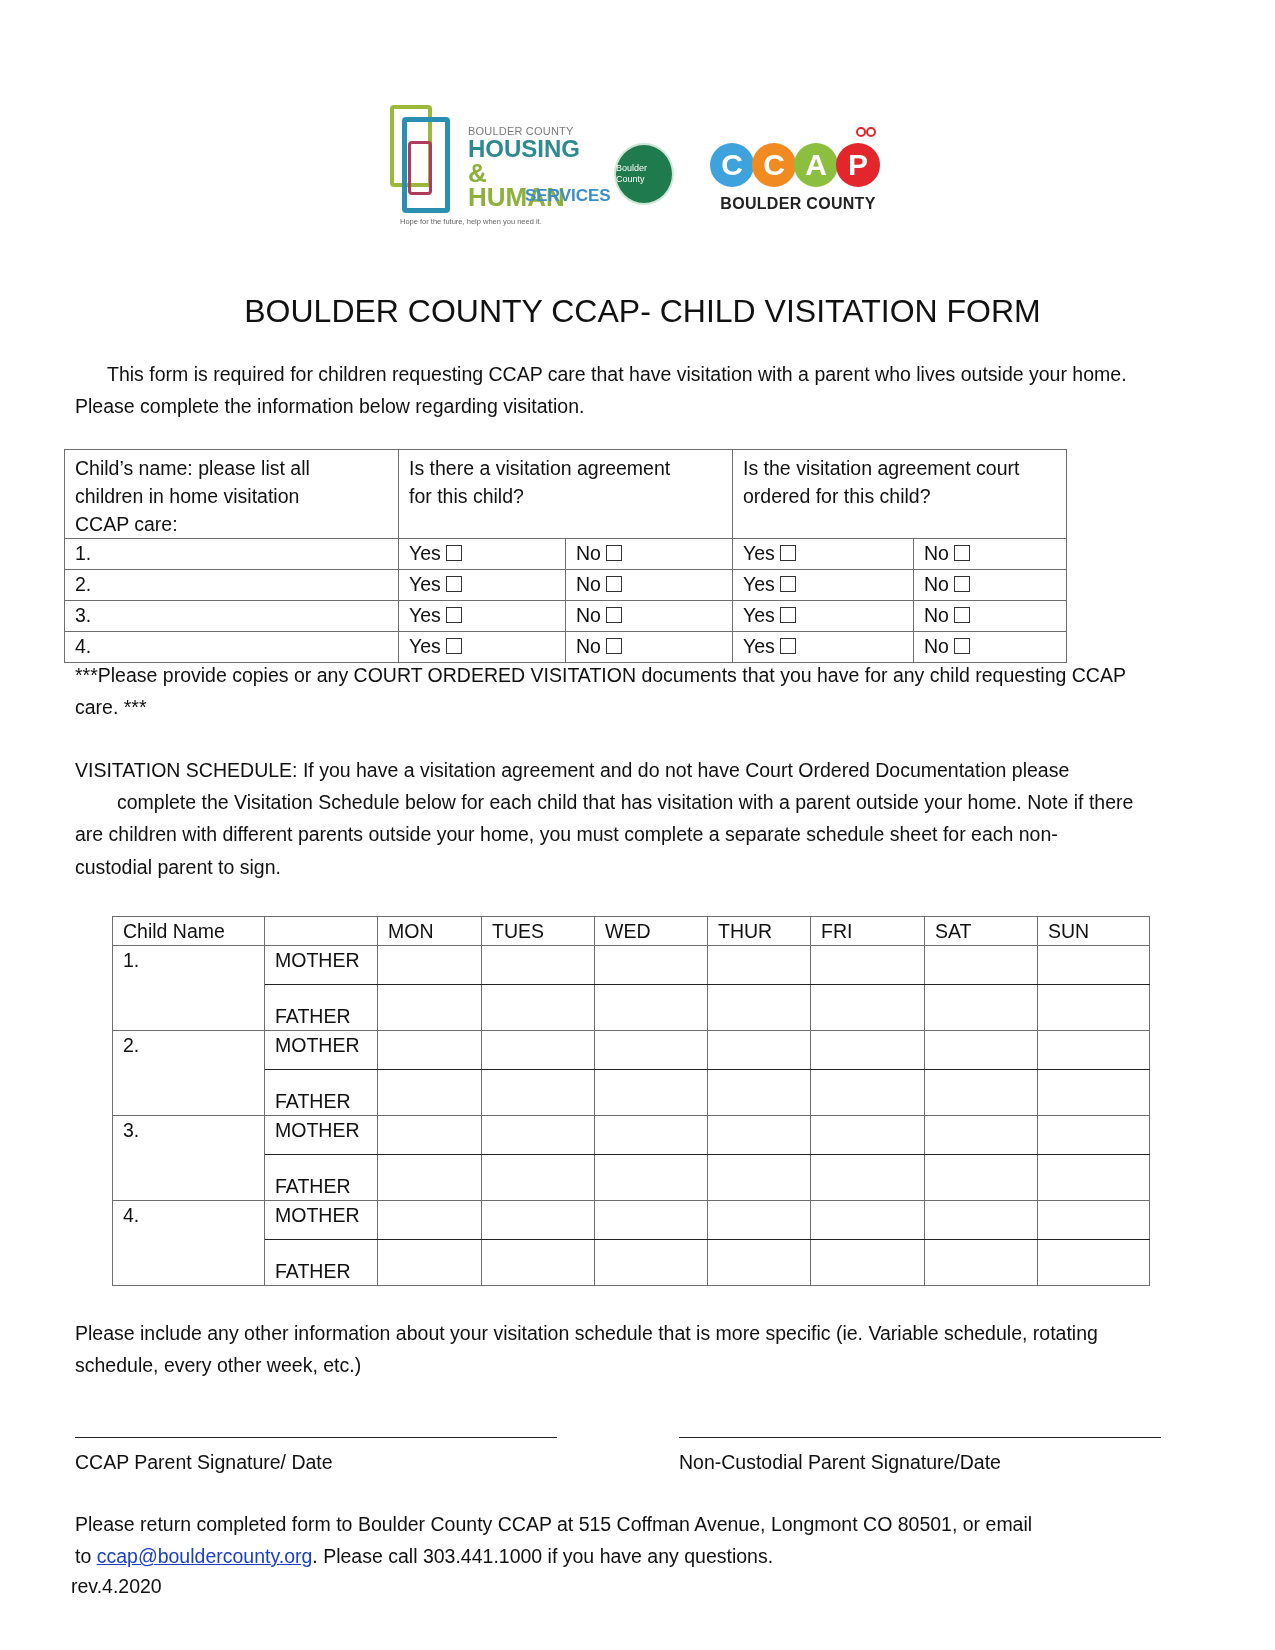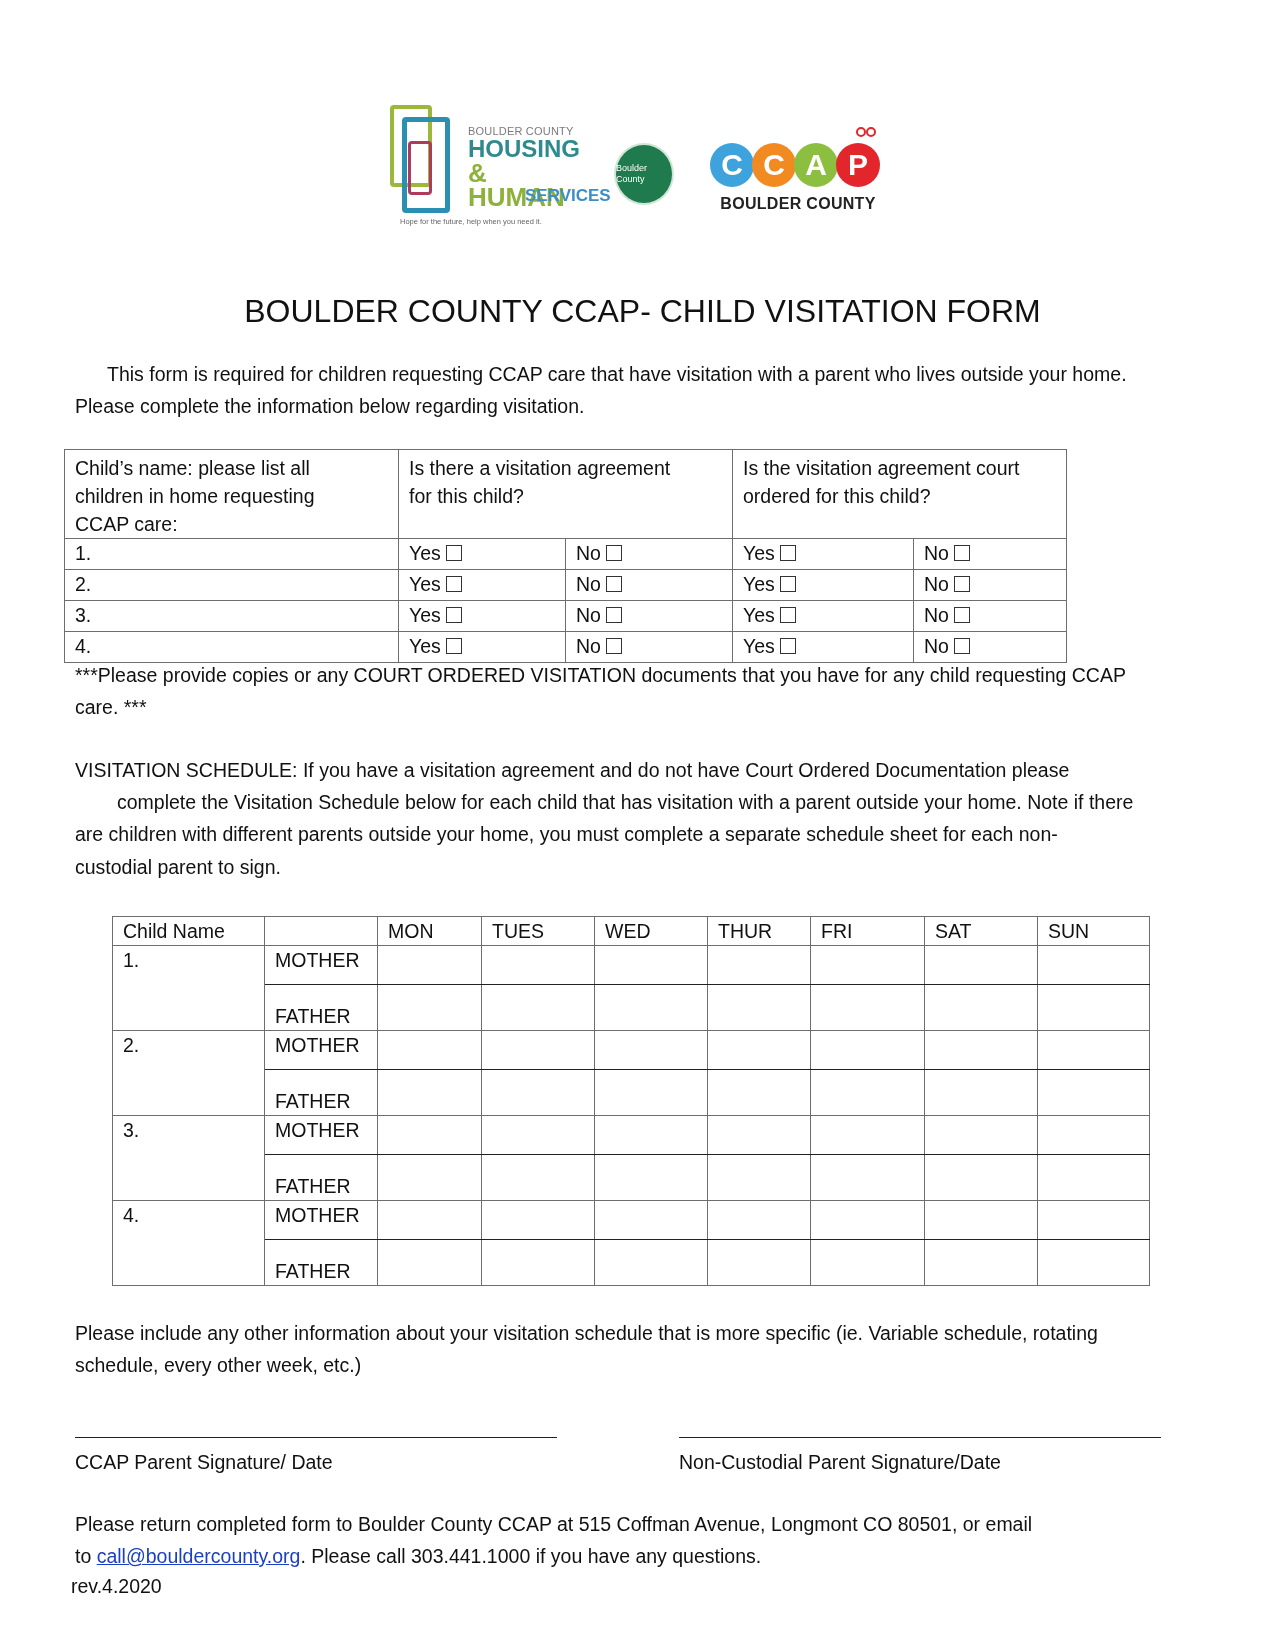--- a/index.html
+++ b/index.html
@@ -78,21 +78,21 @@
     <col style="width:334px">
       <col style="width:167px">
       <col style="width:167px">
       <col style="width:181px">
       <col style="width:153px">
   </colgroup>
   <tbody>
       <tr style="height:85px;padding-left:34px;">
     <td style="padding-top:4px;">
       <div>Child’s name: please list all</div>
-      <div>children in home requesting</div>
+      <div>children in home visitation</div>
       <div>CCAP care:</div>
     </td>
     <td colspan="2" style="padding-top:4px;">
       <div>Is there a visitation agreement</div>
       <div>for this child?</div>
     </td>
     <td colspan="2" style="padding-top:4px;">
       <div>Is the visitation agreement court</div>
       <div>ordered for this child?</div>
     </td>
@@ -255,15 +255,15 @@
 <div class="abs txt" style="left:75px;top:1317px;">Please include any other information about your visitation schedule that is more specific (ie. Variable schedule, rotating</div>
 <div class="abs txt" style="left:75px;top:1349px;">schedule, every other week, etc.)</div>
 
 <div class="abs sig-line" style="left:75px;top:1437px;width:482px;"></div>
 <div class="abs sig-line" style="left:679px;top:1437px;width:482px;"></div>
 <div class="abs txt" style="left:75px;top:1446px;">CCAP Parent Signature/ Date</div>
 <div class="abs txt" style="left:679px;top:1446px;">Non-Custodial Parent Signature/Date</div>
 
 <div class="abs txt" style="left:75px;top:1508px;">Please return completed form to Boulder County CCAP at 515 Coffman Avenue, Longmont CO 80501, or email</div>
 <div class="abs txt" style="left:75px;top:1540px;">
-  <span>to </span><a class="email">call@bouldercounty.org</a><span>. Please call 303.441.1000 if you have any questions.</span>
+  <span>to </span><a class="email">ccap@bouldercounty.org</a><span>. Please call 303.441.1000 if you have any questions.</span>
 </div>
 <div class="abs txt" style="left:71px;top:1570px;">rev.4.2020</div>
 
 </body></html>

